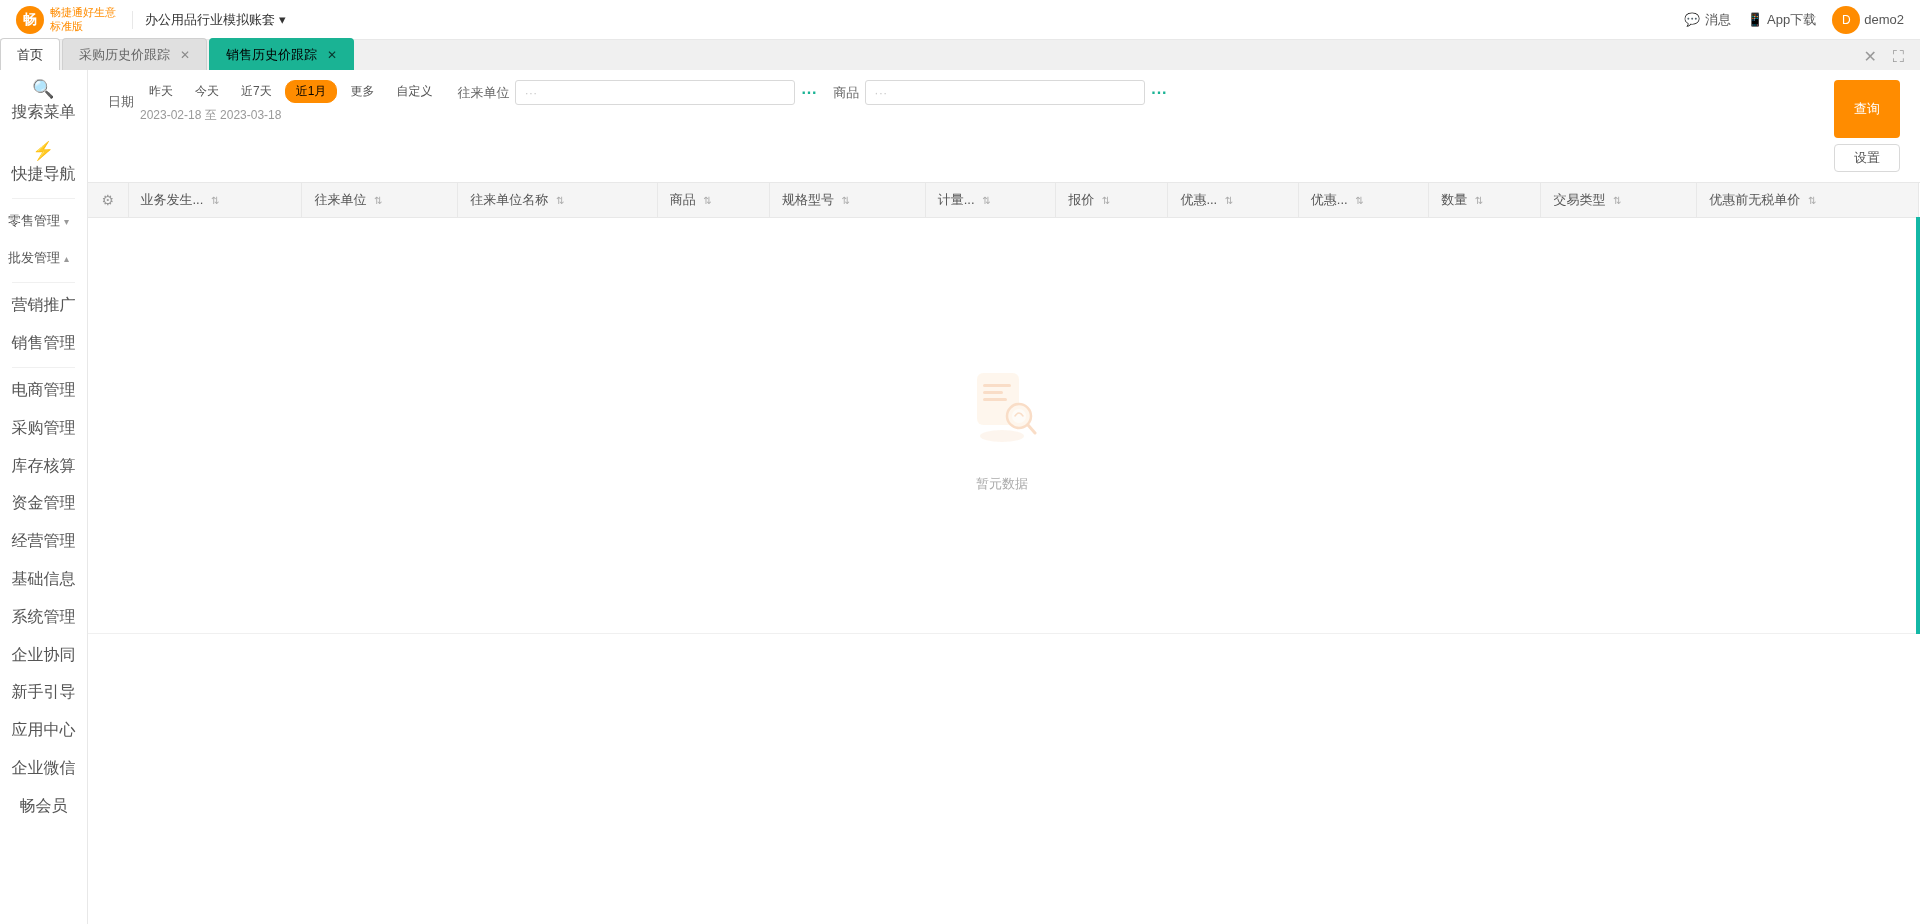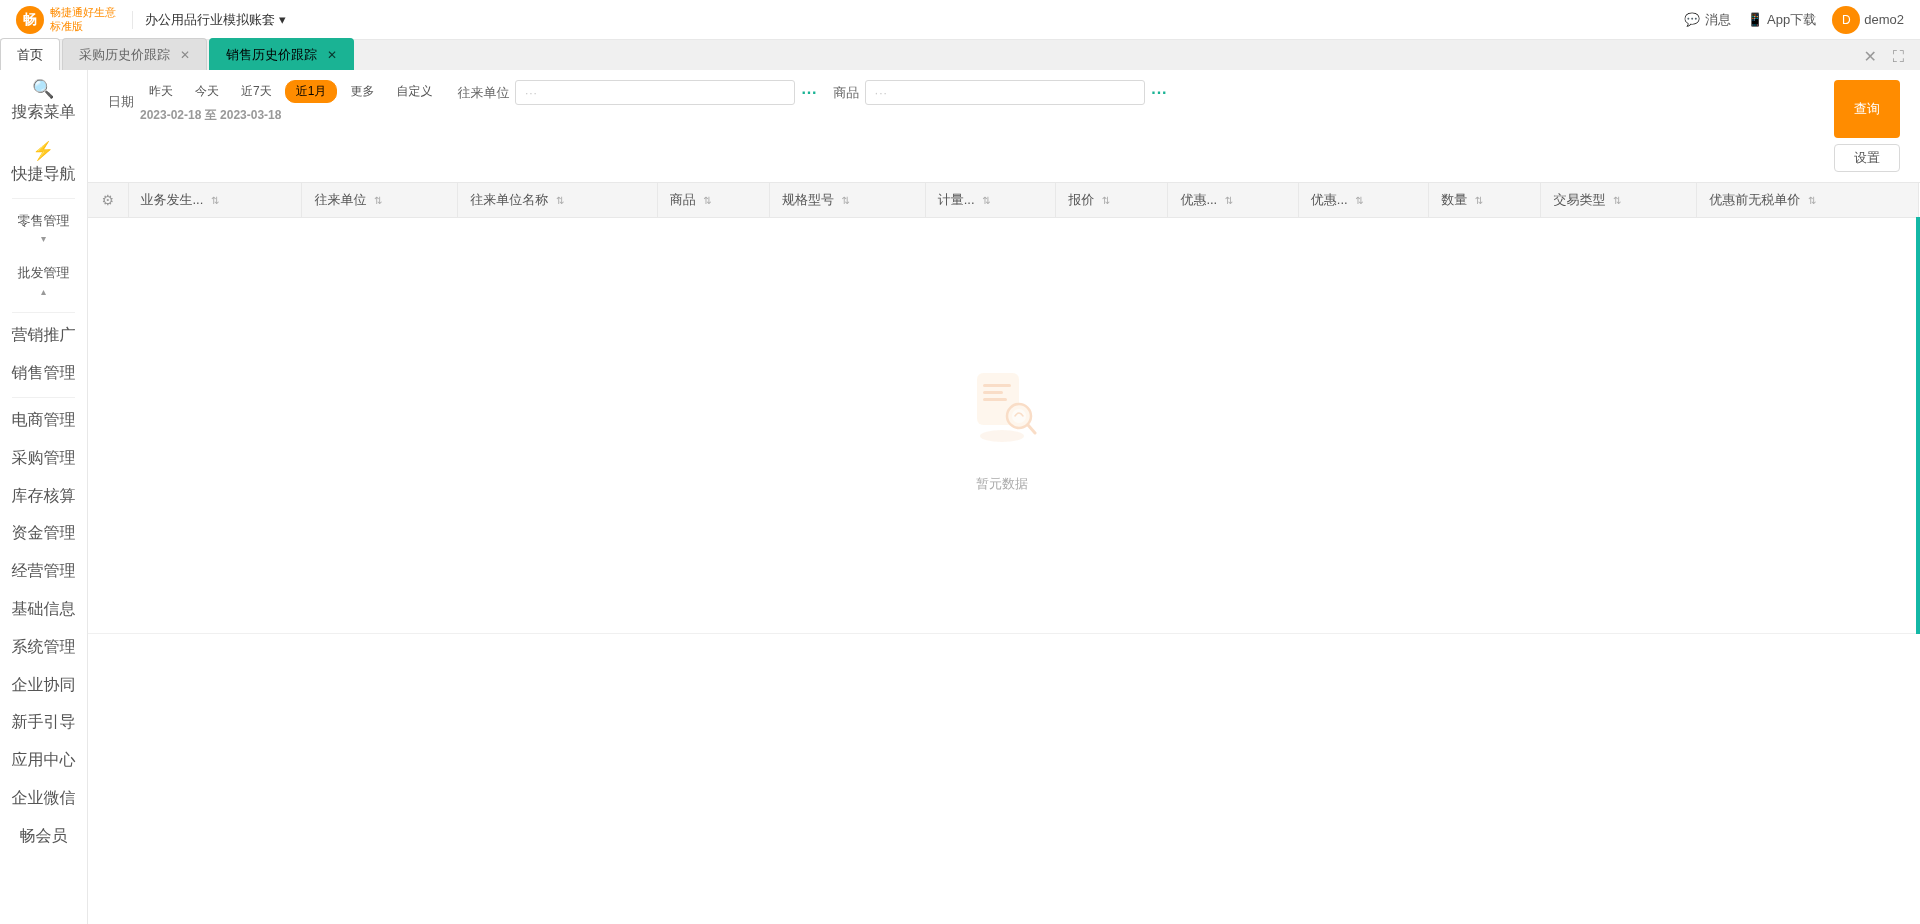--- a/index.html
+++ b/index.html
@@ -27,31 +27,31 @@
 
     
     .main-layout { display: flex; flex: 1; overflow: hidden; }
 
     
     .sidebar { width: 88px; background: #fff; border-right: 1px solid #e8e8e8; display: flex; flex-direction: column; flex-shrink: 0; overflow-y: auto; }
     .sidebar-item { display: flex; flex-direction: column; align-items: center; padding: 8px 4px; cursor: pointer; color: #555; font-size: 12px; gap: 2px; text-align: center; border-bottom: 1px solid transparent; }
     .sidebar-item-icon { font-size: 18px; color: inherit; }
     .sidebar-item-label { font-size: 16px; line-height: 1.3; }
     .sidebar-divider { height: 1px; background: #f0f0f0; margin: 4px 12px; }
-    .sidebar-item.has-arrow { flex-direction: column; justify-content: flex-end; gap: 4px; padding: 10px 8px; }
+    .sidebar-item.has-arrow { flex-direction: row; justify-content: flex-start; gap: 4px; padding: 10px 8px; }
     .sidebar-item.has-arrow .sidebar-item-label { font-size: 13px; }
     .arrow-icon { font-size: 10px; color: #999; }
 
     
     .content { flex: 1; display: flex; flex-direction: column; overflow: hidden; background: #f5f5f5; }
     .filter-label { color: #666; font-size: 13px; white-space: nowrap; }
     .date-buttons { display: flex; align-items: center; gap: 4px; flex-wrap: wrap; }
     .date-btn { padding: 2px 8px; border-radius: 3px; cursor: pointer; font-size: 12px; color: #555; border: 1px solid transparent; }
     .date-btn.active { background: #ff8c00; color: #000000; border-color: #ff8c00; border-radius: 10px; padding: 2px 10px; }
-    .date-range-text { font-size: 12px; color: #999; font-weight: bold; }
+    .date-range-text { font-size: 12px; color: #999; }
     .filter-input { border: 1px solid #d9d9d9; border-radius: 3px; padding: 4px 8px; font-size: 13px; color: #333; width: 220px; background: #fff; outline: none; cursor: pointer; }
     .filter-input::placeholder { color: #ccc; }
     .filter-dots { color: #1ab394; cursor: pointer; font-size: 16px; font-weight: bold; }
     .btn-query { background: #ff8c00; color: #fff; border: none; border-radius: 4px; padding: 20px 20px; font-size: 13px; cursor: pointer; white-space: nowrap; }
     .btn-settings { background: #fff; color: #555; border: 1px solid #d9d9d9; border-radius: 4px; padding: 4px 16px; font-size: 13px; cursor: pointer; white-space: nowrap; }
     .checkbox-label { display: flex; align-items: center; gap: 4px; font-size: 13px; color: #333; cursor: pointer; }
     .checkbox-checked { width: 14px; height: 14px; background: #1ab394; border-radius: 2px; display: flex; align-items: center; justify-content: center; color: white; font-size: 10px; }
 
     
     .table-container { flex: 1; background: #fff; margin: 0; overflow: auto; }

